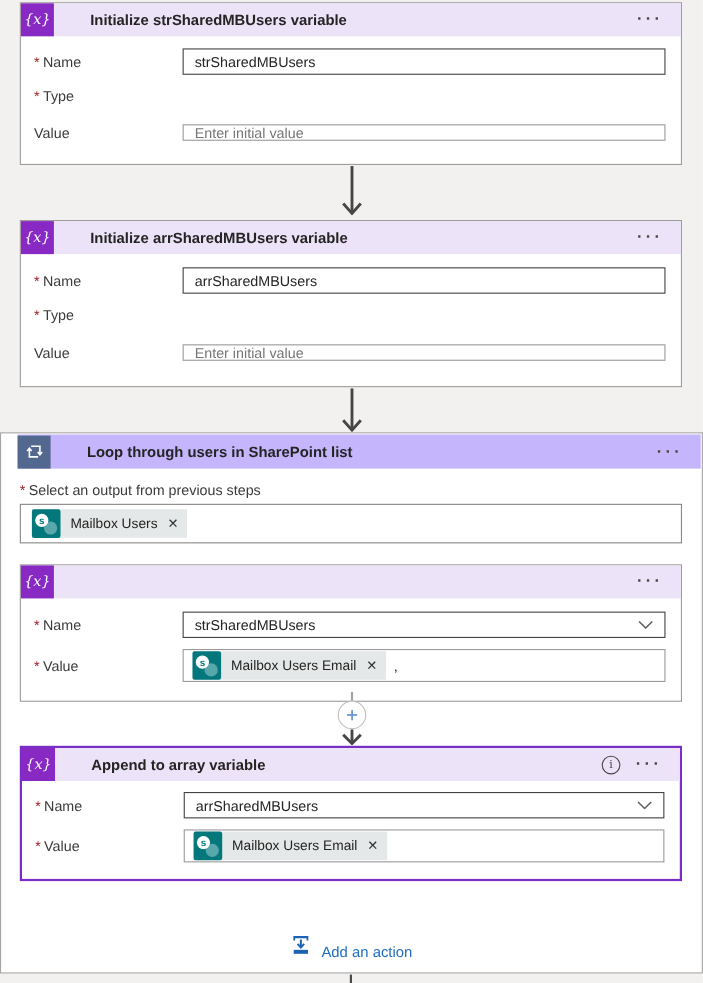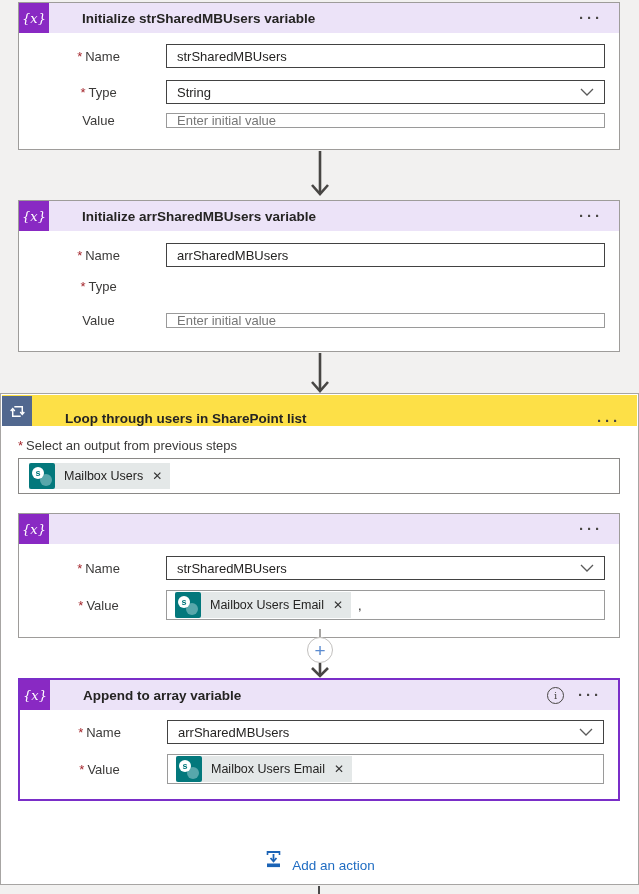--- a/index.html
+++ b/index.html
@@ -27,21 +27,21 @@
   }
   .icon-loop{background:var(--control-slate,#52688F);}
   .card-title{margin-left:12px;font-size:13.5px;font-weight:700;color:#252423;white-space:nowrap;padding-left:21px;}
   .header-right{margin-left:auto;display:flex;align-items:center;gap:14px;padding-right:16px;}
   .ellipsis{color:#484644;font-weight:700;font-size:15px;letter-spacing:3px;line-height:10px;cursor:pointer;}
   .info-icon{
     width:15px;height:15px;border:1px solid #484644;border-radius:50%;
     display:flex;align-items:center;justify-content:center;
     font-size:10px;color:#484644;font-family:"DejaVu Serif",serif;cursor:pointer;
   }
-  .row{position:absolute;left:12px;right:14px;display:flex;align-items:center;text-align:center;}
+  .row{position:absolute;left:12px;right:14px;display:flex;align-items:center;}
   .flabel{width:135px;flex:0 0 135px;font-size:13px;color:#3B3A39;}
   .req{color:#A4262C;margin-right:3px;}
   .input{
     flex:1;height:24px;border:1px solid #424242;background:#fff;
     display:flex;align-items:center;padding:0 10px;font-size:13px;color:#252423;
     box-sizing:border-box;cursor:text;
   }
   .input.light{border-color:#9A9A9A;}
   .input.tall{height:15px;}
   .input.chipbox{height:30px;padding:0 8px;}
@@ -66,22 +66,22 @@
     display:flex;align-items:center;justify-content:center;
   }
   .chip-close{margin-left:9px;font-size:12px;color:#333;cursor:pointer;}
   .comma{margin-left:7px;font-size:13px;color:#252423;}
   .connector{position:absolute;left:300px;width:40px;display:flex;justify-content:center;}
   .loop-container{
     position:absolute;left:0;top:393px;width:639px;height:492px;background:#fff;
     border:1px solid #A7A5A3;box-sizing:border-box;
   }
   .loop-header{
-    position:absolute;left:1px;right:1px;top:1px;height:31px;display:flex;align-items:flex-end;
-    background:#fde047;cursor:pointer;
+    position:absolute;left:15px;right:1px;top:1px;height:31px;display:flex;align-items:center;
+    background:#c4b5fd;cursor:pointer;
   }
   .out-label{position:absolute;left:18px;top:438px;font-size:13px;color:#3B3A39;}
   .out-box{
     position:absolute;left:18px;right:19px;top:458px;height:36px;background:#fff;
     border:1px solid #8A8886;box-sizing:border-box;display:flex;align-items:center;
     padding:0 10px;cursor:text;
   }
   .selected{border:2px solid var(--selected-border,#7A2EC8);}
   .plus-stem{position:absolute;left:319px;top:629px;width:1.5px;height:8px;background:#A5A3A1;}
   .plus-circle{
@@ -109,26 +109,20 @@
     </span>
   </div>
   <div class="row" style="top:41px;">
     <span class="flabel"><span class="req">*</span><span>Name</span></span>
     <div class="input">
         <span>strSharedMBUsers</span>
       </div>
   </div>
   <div class="row" style="top:77px;">
     <span class="flabel"><span class="req">*</span><span>Type</span></span>
-    <div class="input select">
-      <span>String</span>
-      <svg class="chev" width="14" height="8" viewBox="0 0 14 8">
-          <path d="M1 1 L7 7 L13 1" fill="none" stroke="#5A5A5A" stroke-width="1.3"></path>
-        </svg>
-    </div>
   </div>
   <div class="row" style="top:110px;">
     <span class="flabel"><span>Value</span></span>
     <div class="input light tall">
         <span class="placeholder">Enter initial value</span>
       </div>
   </div>
 </div>
 
 <div class="connector" style="top:151px;">

